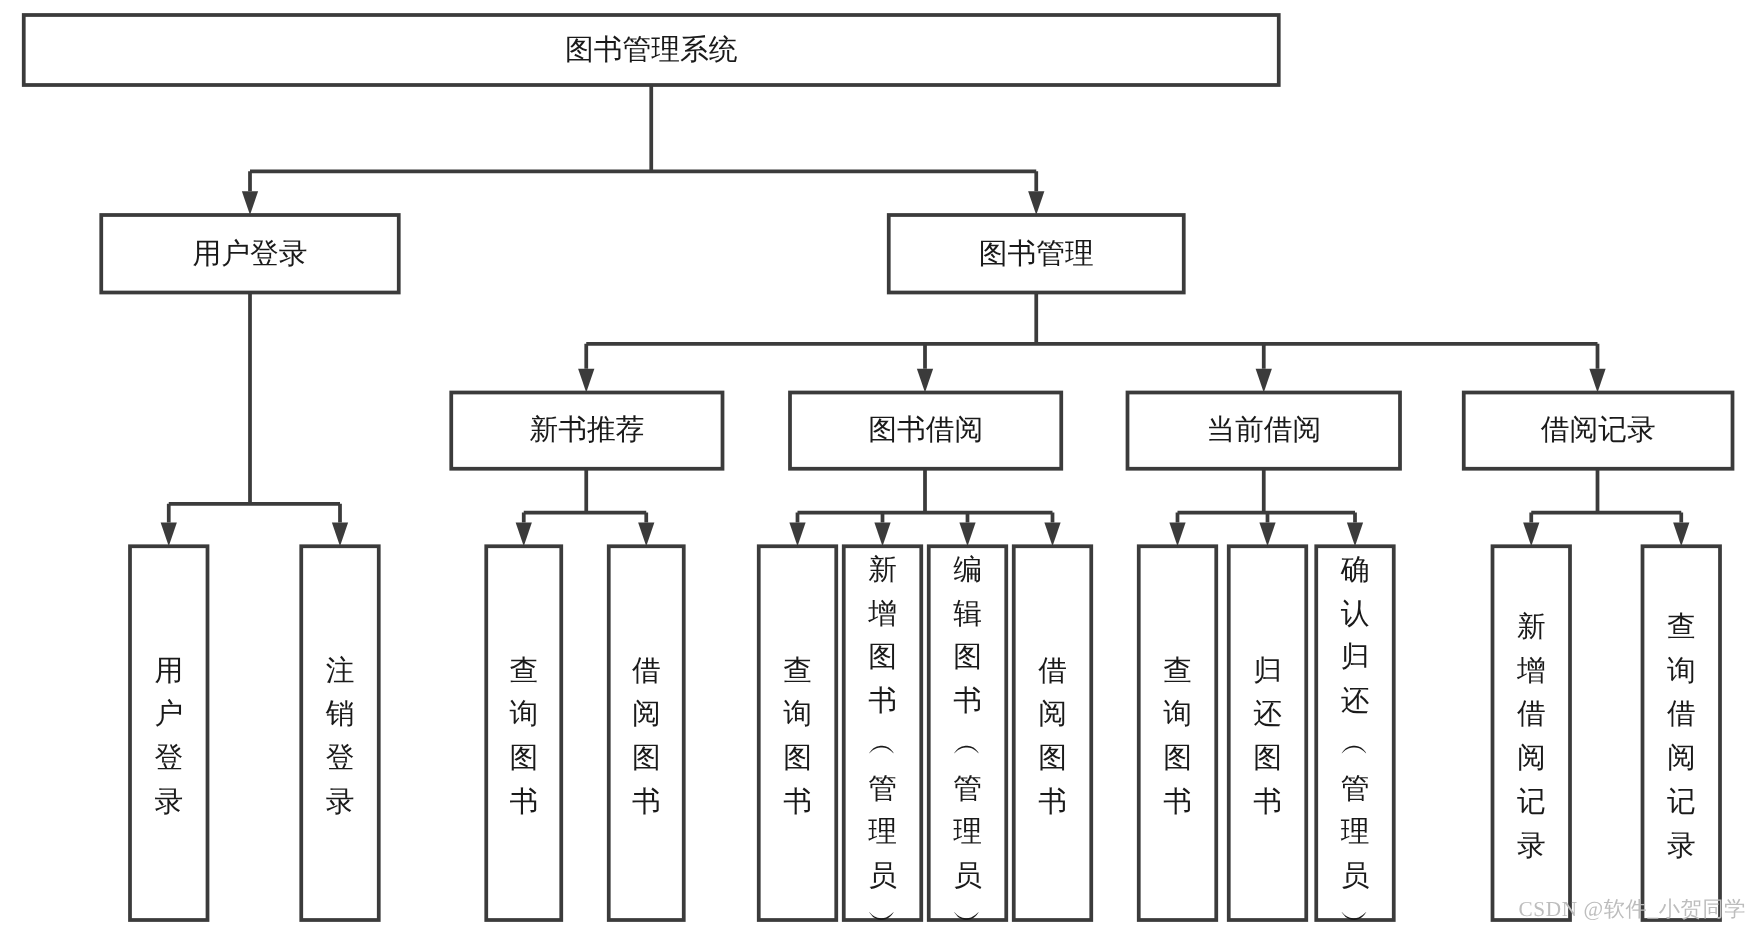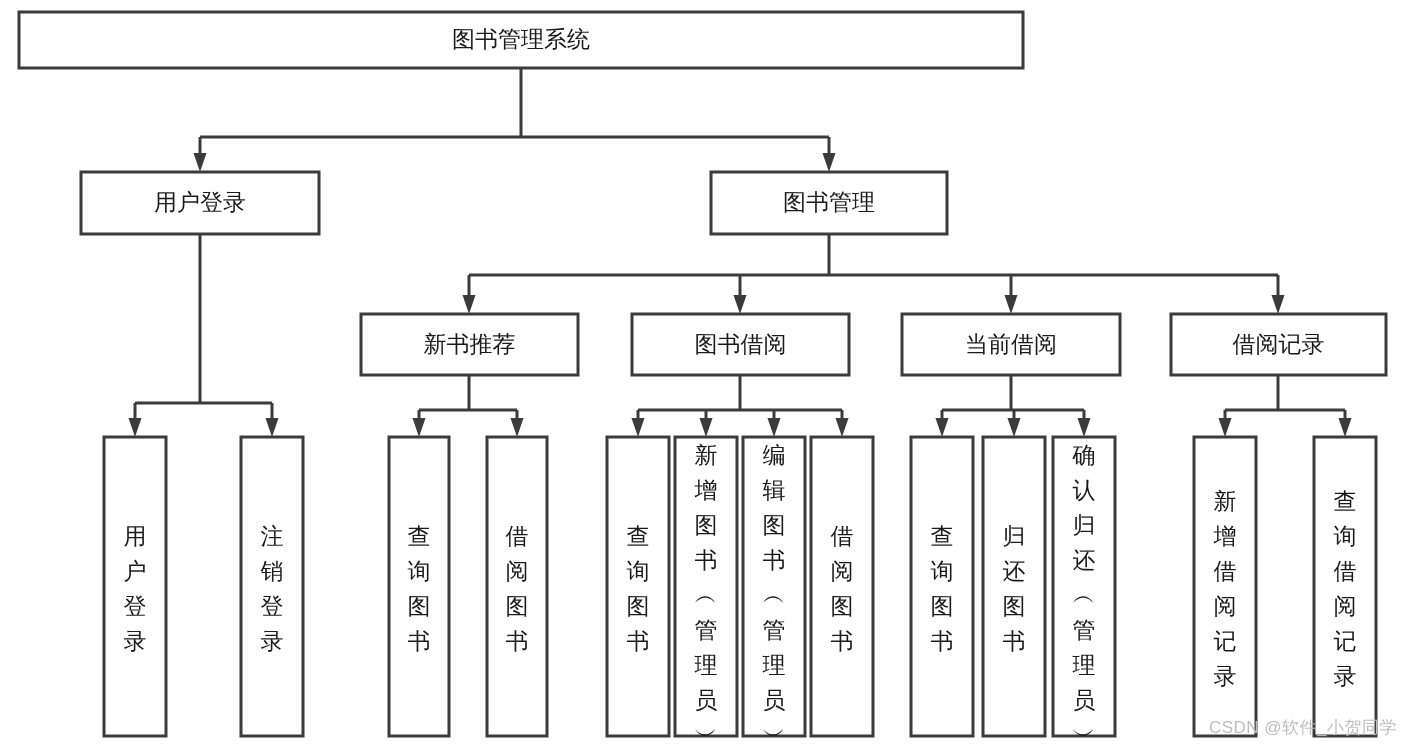--- a/index.html
+++ b/index.html
@@ -54,21 +54,21 @@
     font-family: "Liberation Sans", "DejaVu Sans", sans-serif;
     font-size: 23px;
     fill: #1a1a1a;
     text-anchor: middle;
     white-space: pre;
   }
   .watermark-text {
     position: absolute;
     right: 8px;
     bottom: 8px;
-    font-family: Liberation Sans, sans-serif;
+    font-family: Liberation Serif, serif;
     font-size: 17px;
     color: #bdbdbd;
     letter-spacing: 0.5px;
     user-select: none;
     white-space: nowrap;
   }
 </style>
 </head>
 <body>
 

